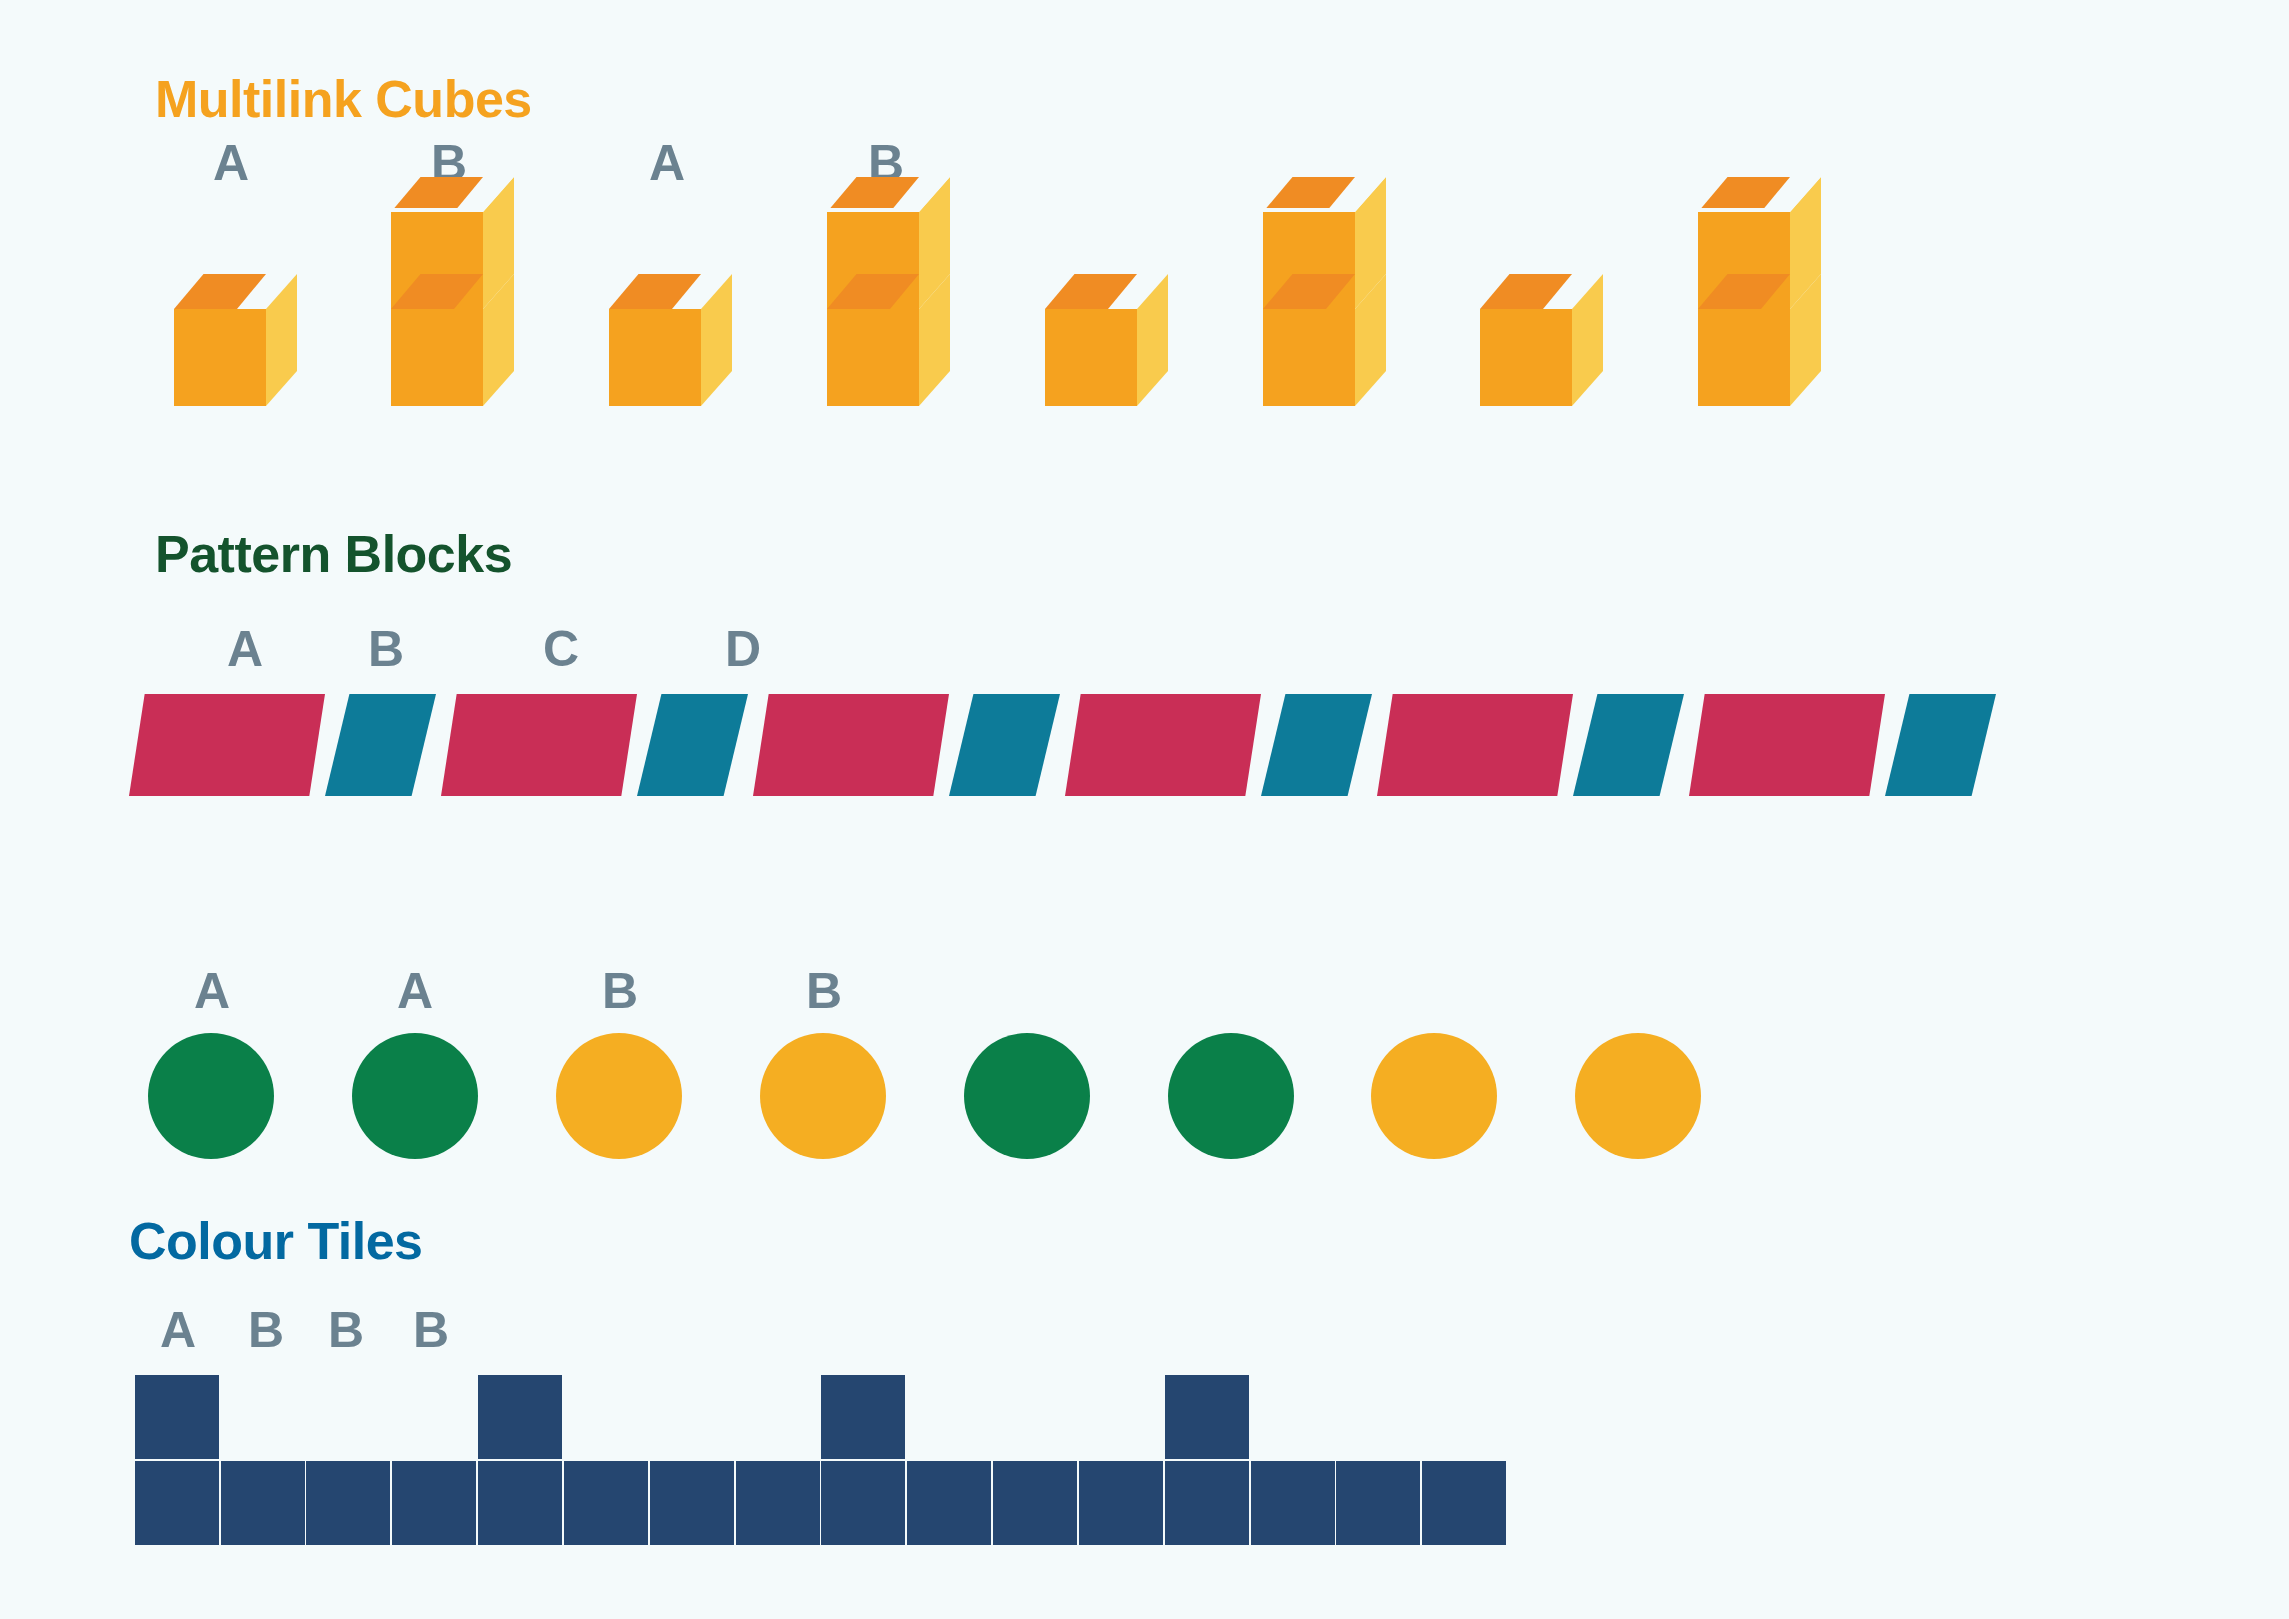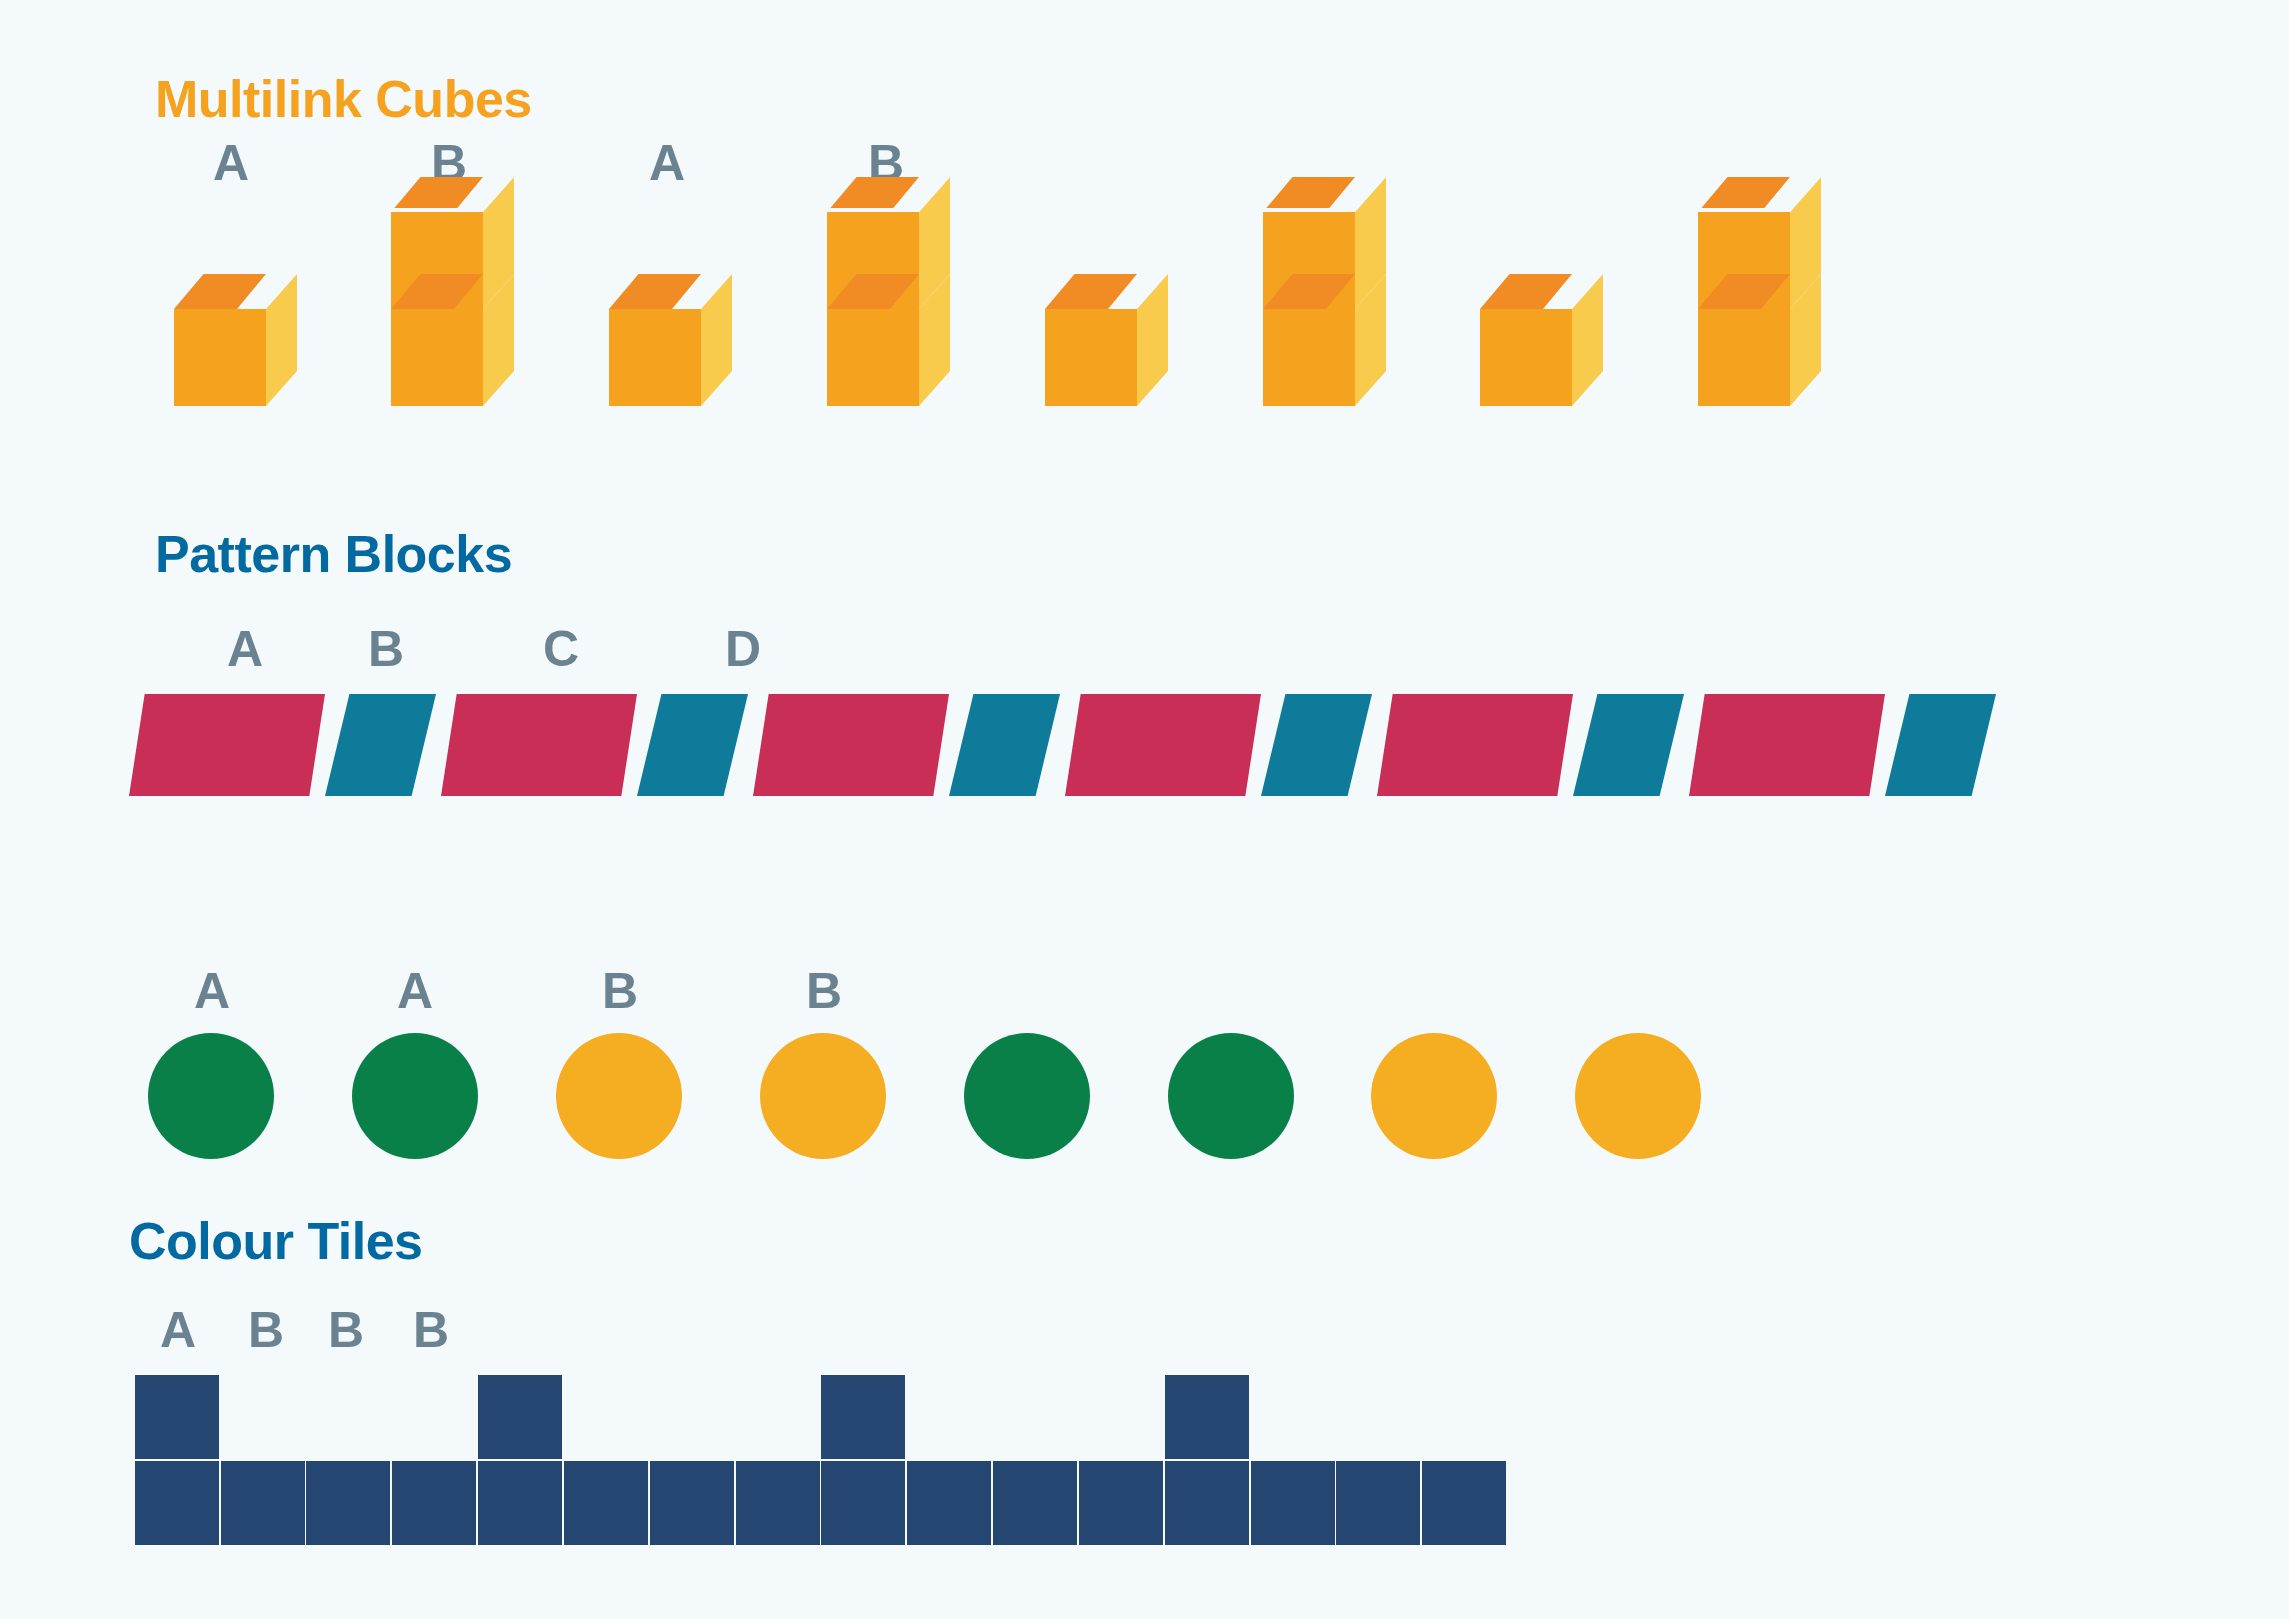--- a/index.html
+++ b/index.html
@@ -176,21 +176,21 @@
         <div class="cube">
           <div class="top"></div>
           <div class="side"></div>
           <div class="front"></div>
         </div>
       </div>
     </div>
 </div>
 
 <div class="section" style="left:0;top:480px;width:2290px;height:332px;">
-  <div class="sec-title" style="position:absolute;left:155px;top:44px;color:#0369a1;">Pattern Blocks</div>
+  <div class="sec-title" style="position:absolute;left:155px;top:44px;color:#14532d;">Pattern Blocks</div>
   <div class="label-row" style="left:0;top:140px;width:2290px;height:65px;">
     <span class="lbl" style="left:245px;top:0;">A</span>
     <span class="lbl" style="left:386px;top:0;">B</span>
     <span class="lbl" style="left:561px;top:0;">C</span>
     <span class="lbl" style="left:743px;top:0;">D</span>
   </div>
   <div id="blocks-area" style="top:214px;height:111px;">
       <div class="pblock trapz" style="left: 129px; width: 196px; background: rgb(201, 46, 86);"></div>
       <div class="pblock para" style="left: 325px; width: 111px; background: rgb(13, 123, 153);"></div>
       <div class="pblock trapz" style="left: 441px; width: 196px; background: rgb(201, 46, 86);"></div>

